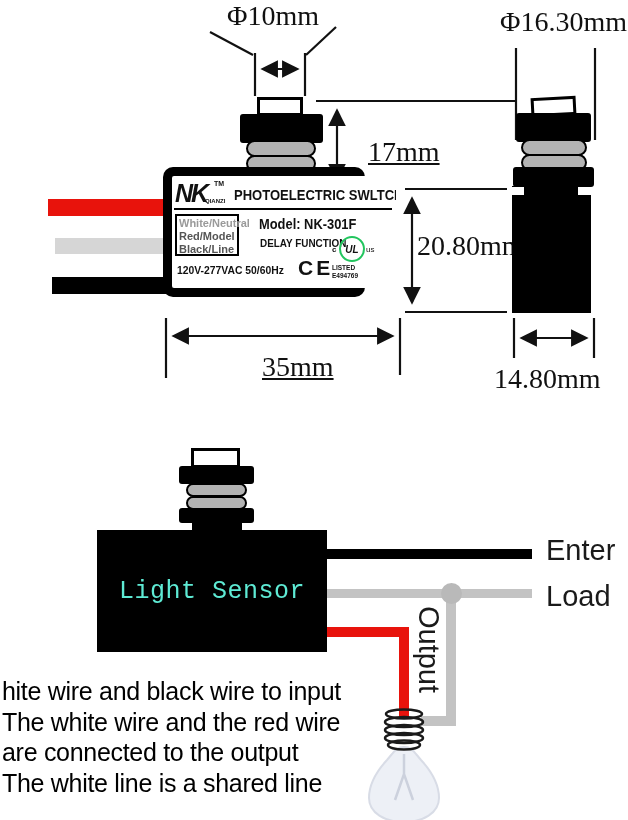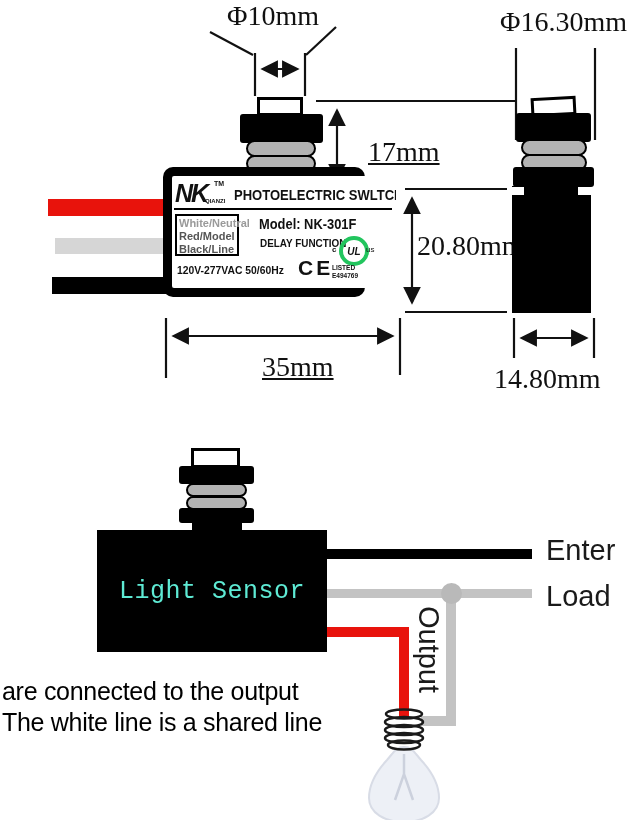--- a/index.html
+++ b/index.html
@@ -23,21 +23,21 @@
   .lbl-sub{position:absolute;left:33px;top:22px;font-size:6px;font-weight:700;font-style:normal;letter-spacing:0;}
   .lbl-title{position:absolute;left:62px;top:10px;font-size:15.5px;font-weight:800;transform:scaleX(.84);transform-origin:left;white-space:nowrap;}
   .lbl-rule{position:absolute;left:2px;top:32px;width:218px;height:2px;background:#000;}
   .wirebox{position:absolute;left:3px;top:38px;width:64px;height:42px;border:2px solid #000;font-size:11px;font-weight:700;line-height:13px;padding:1px 0 0 2px;box-sizing:border-box;white-space:nowrap;}
   .lbl-model{position:absolute;left:87px;top:40px;font-size:14px;font-weight:800;white-space:nowrap;transform:scaleX(.92);transform-origin:left;}
   .lbl-delay{position:absolute;left:88px;top:61px;font-size:11px;font-weight:800;white-space:nowrap;transform:scaleX(.9);transform-origin:left;}
   .lbl-volt{position:absolute;left:5px;top:88px;font-size:11.5px;font-weight:800;white-space:nowrap;transform:scaleX(.9);transform-origin:left;}
   .lbl-ce{position:absolute;left:126px;top:80px;font-size:21px;font-weight:700;letter-spacing:3px;}
   .ul-wrap{position:absolute;left:160px;top:60px;width:60px;height:26px;}
   .ul-c{position:absolute;left:0;top:9px;font-size:8px;font-weight:700;}
-  .ul-circle{position:absolute;left:7px;top:0;width:22px;height:22px;border:4px solid #22c55e;border-radius:50%;font-size:10px;font-weight:900;font-style:italic;display:flex;align-items:center;justify-content:center;}
+  .ul-circle{position:absolute;left:7px;top:0;width:22px;height:22px;border:2px solid #22c55e;border-radius:50%;font-size:10px;font-weight:900;font-style:italic;display:flex;align-items:center;justify-content:center;}
   .ul-us{position:absolute;left:34px;top:9px;font-size:8px;font-weight:400;}
   .ul-listed{position:absolute;left:160px;top:88px;font-size:6.5px;font-weight:700;line-height:7.5px;white-space:nowrap;}
   
   .wire{position:absolute;}
   .sensor-box{background:#000;display:flex;align-items:center;justify-content:center;}
   .sensor-box span{color:#5eead4;font-size:25px;letter-spacing:.5px;font-family:Liberation Mono, monospace;}
   .wire-label{font-size:29px;color:#1a1a1a;white-space:nowrap;}
   .output-label{writing-mode:vertical-rl;font-size:29px;color:#1a1a1a;}
   .notes{font-size:25px;line-height:30.5px;color:#000;letter-spacing:-.3px;white-space:nowrap;}
 </style>
@@ -159,17 +159,19 @@
     <g stroke="#1a1a1a" stroke-width="2.5" fill="none">
       <ellipse cx="48" cy="12" rx="18" ry="4.5"></ellipse>
       <ellipse cx="48" cy="20" rx="19" ry="5"></ellipse>
       <ellipse cx="48" cy="28" rx="19" ry="5"></ellipse>
       <ellipse cx="48" cy="36" rx="19" ry="5"></ellipse>
       <ellipse cx="48" cy="43" rx="16" ry="4.5"></ellipse>
     </g>
   </svg>
 
   <div class="abs notes" style="left:2px;top:676px">
+    <div>hite wire and black wire to input</div>
+    <div>The white wire and the red wire</div>
     <div>are connected to the output</div>
     <div>The white line is a shared line</div>
   </div>
 
 </div>
 
 </body></html>

